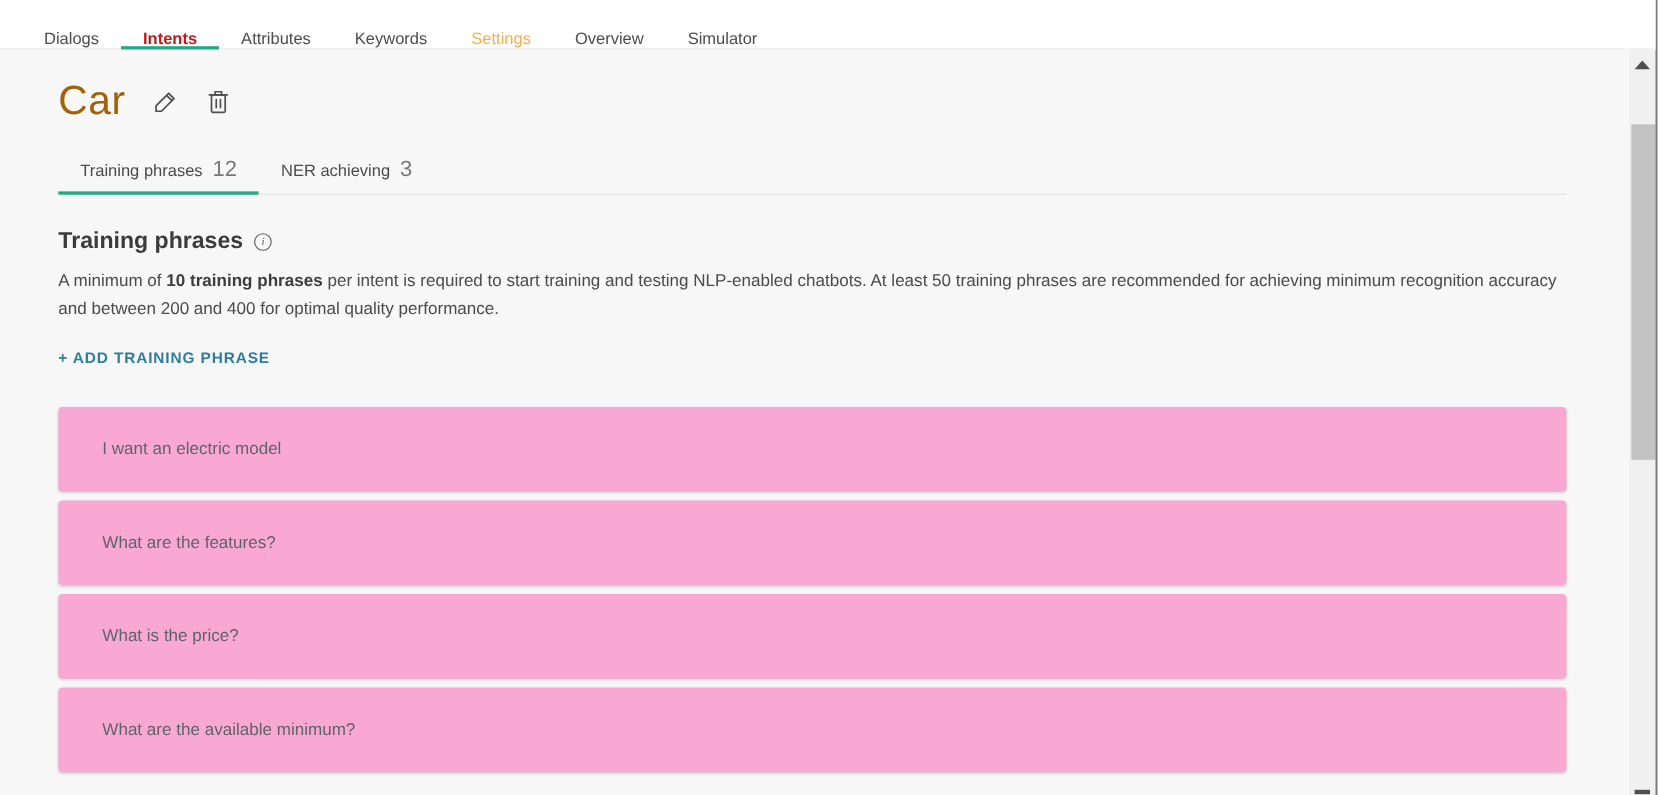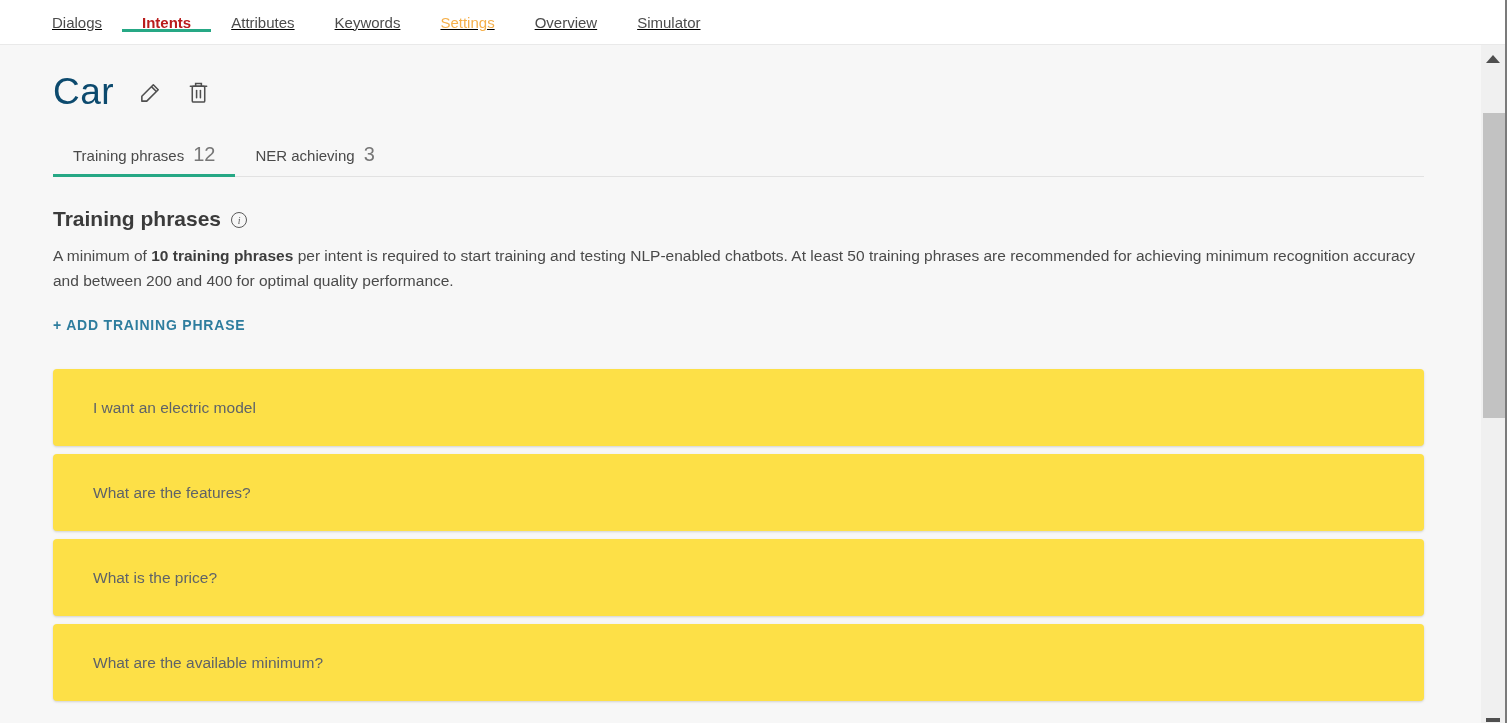--- a/index.html
+++ b/index.html
@@ -8,39 +8,39 @@
     overflow: hidden;
     font-family: "Liberation Sans", sans-serif;
     background: #f7f7f7;
   }
   .app { position: relative; width: 1507px; height: 723px; }
 
   
   .navbar {
     position: absolute; top: 0; left: 0; right: 2px; height: 45px;
     background: #ffffff; border-bottom: 1px solid #e9e9e9;
-    display: flex; align-items: center; padding-left: 32px; z-index: 5; text-decoration: underline;
+    display: flex; align-items: flex-end; padding-left: 20px; z-index: 5;
   }
   .nav-item {
     position: relative; display: flex; align-items: center;
     padding: 0 20px; font-size: 15px; color: #4c4c4c; cursor: pointer;
     white-space: nowrap;
   }
   .nav-item.active { color: #b91c1c; font-weight: bold; }
   .nav-item.active::after {
     content: ""; position: absolute; left: 0; right: 0; bottom: -1px;
     height: 3px; background: #26a885;
   }
   .nav-item.highlight { color: #f5b04c; }
 
   
   .main { position: absolute; top: 45px; left: 53px; width: 1371px; }
 
   .title-row { display: flex; align-items: center; margin-top: 26px; gap: 24px; }
-  .intent-title { font-size: 37px; font-weight: 300; color: #0c4a6e; letter-spacing: 0.5px; text-align: center; }
+  .intent-title { font-size: 37px; font-weight: 300; color: #a16207; letter-spacing: 0.5px; text-align: center; }
   .icon-btn {
     background: none; border: none; cursor: pointer; padding: 0;
     display: flex; align-items: center; justify-content: center;
   }
   .icon-btn svg { display: block; }
 
   .tabs {
     display: flex; margin-top: 22px; border-bottom: 1px solid #e2e2e2;
   }
   .tab {
@@ -70,21 +70,21 @@
   }
   .section-desc b { color: #3d3d3d; }
 
   .add-link {
     display: inline-block; margin-top: 24px; font-size: 14px; font-weight: bold;
     color: #2e7d9e; letter-spacing: 0.8px; cursor: pointer; text-decoration: none;
   }
 
   .phrase-list { margin-top: 35px; }
   .phrase-card {
-    height: 77px; background: #fde047; border-radius: 4px;
+    height: 77px; background: #f9a8d4; border-radius: 4px;
     box-shadow: 0 1px 3px rgba(0,0,0,0.10), 0 1px 2px rgba(0,0,0,0.06);
     margin-bottom: 8px; display: flex; align-items: center;
     padding-left: 40px; font-size: 15.5px; color: #5f6368; cursor: text;
   }
 
   
   .scrollbar {
     position: absolute; top: 45px; right: 2px; width: 24px; bottom: 0;
     background: #f0f0f0;
   }

